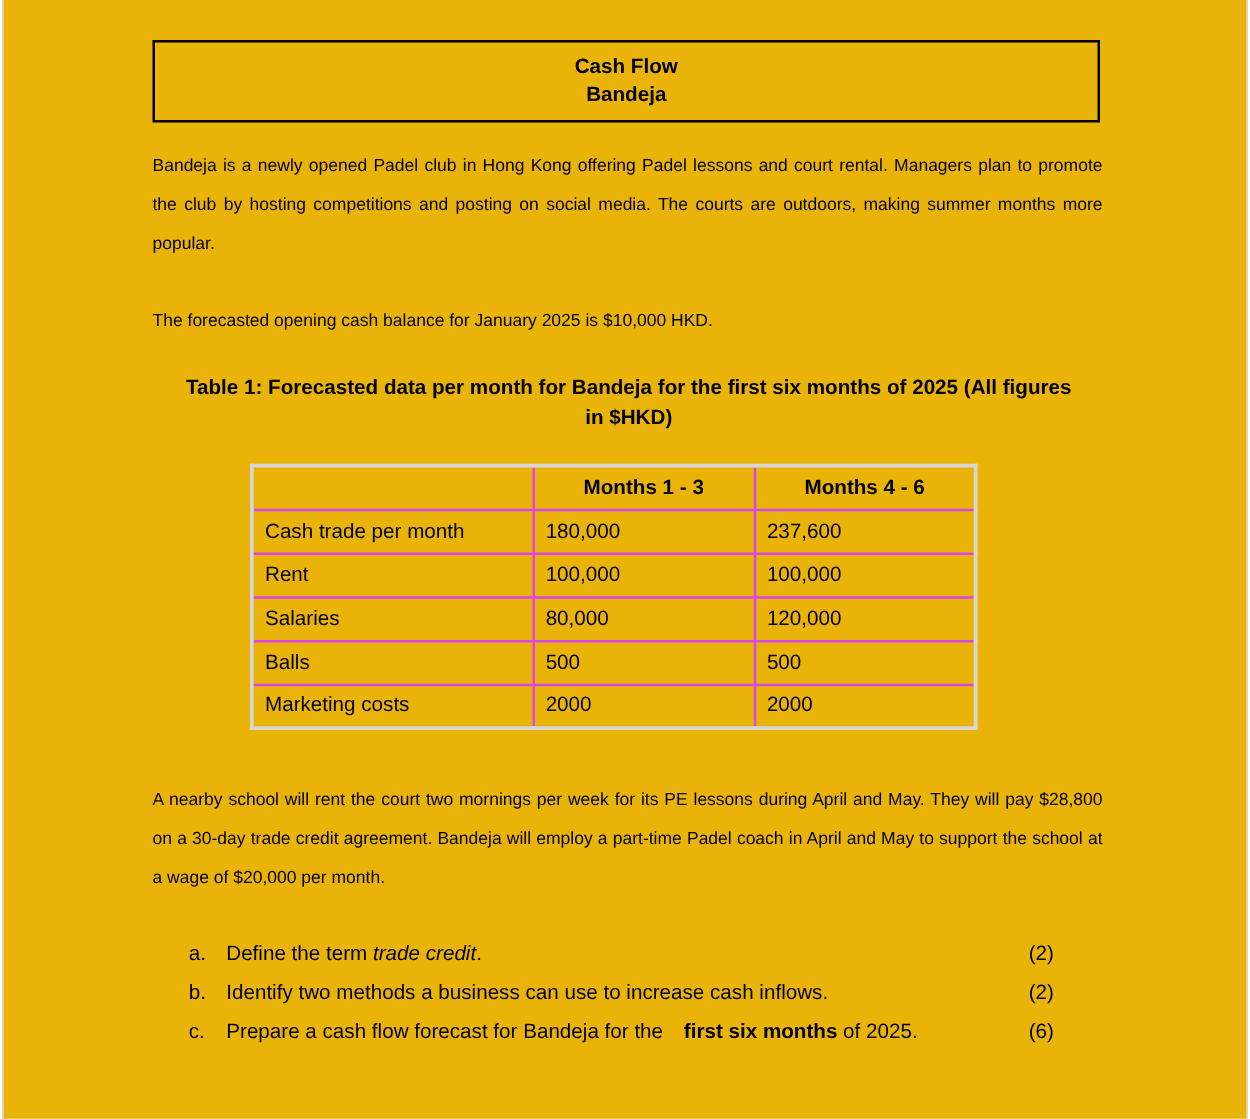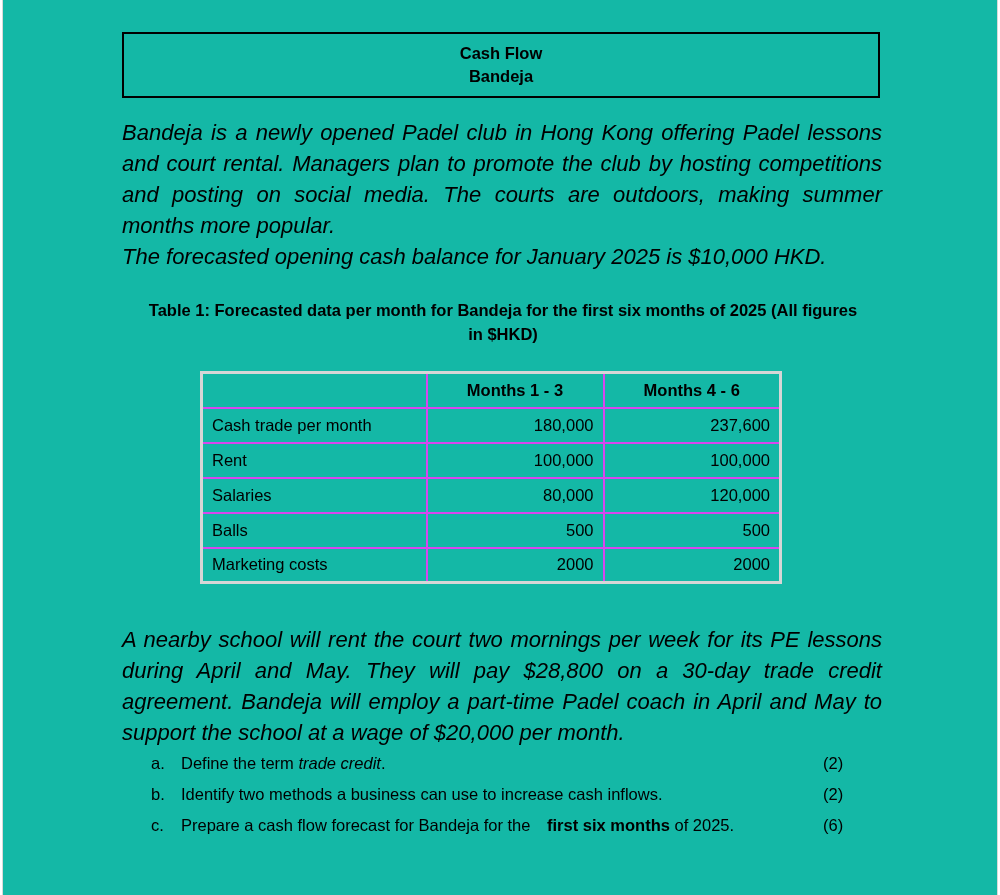--- a/index.html
+++ b/index.html
@@ -16,21 +16,21 @@
       color: #000000;
     }
     .page {
       position: absolute;
       left: 2px;
       top: 0;
       width: 994px;
       height: 895px;
       border-left: 1px solid #d9d9d9;
       border-right: 1px solid #d9d9d9;
-      background: #14b8a6;
+      background: #eab308;
     }
     .title-box {
       position: absolute;
       left: 119px;
       top: 32px;
       width: 758px;
       height: 62px;
       border: 2px solid #000000;
       text-align: center;
       font-weight: bold;
@@ -38,25 +38,24 @@
       line-height: 23px;
       padding-top: 8px;
       box-sizing: border-box;
       height: 66px;
     }
     .title-box div { display: block; }
     .para {
       position: absolute;
       left: 119px;
       width: 760px;
-      font-size: 22px;
+      font-size: 14px;
       line-height: 31px;
       text-align: justify;
       margin: 0;
-      font-style: italic;
     }
     #intro { top: 117px; }
     #opening { top: 241px; }
     .table-caption {
       position: absolute;
       left: 140px;
       top: 298px;
       width: 720px;
       text-align: center;
       font-weight: bold;
@@ -72,21 +71,21 @@
       border: 3px solid #d6d6d6;
     }
     table.data td, table.data th {
       border: 2px solid #d946ef;
       height: 35px;
       padding: 0 9px;
       box-sizing: border-box;
     }
     table.data th { font-weight: bold; text-align: center; }
     table.data td.label { text-align: left; width: 225px; }
-    table.data td.num { text-align: right; }
+    table.data td.num { text-align: left; }
     table.data .c1 { width: 177px; }
     table.data .c2 { width: 177px; }
     #school { top: 624px; }
     .questions {
       position: absolute;
       left: 148px;
       top: 748px;
       width: 700px;
       font-size: 16.5px;
     }

